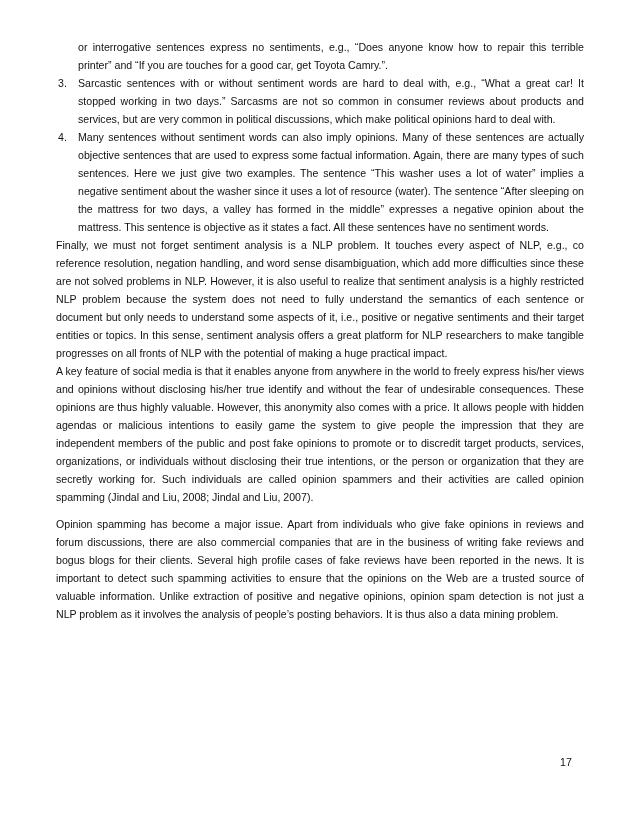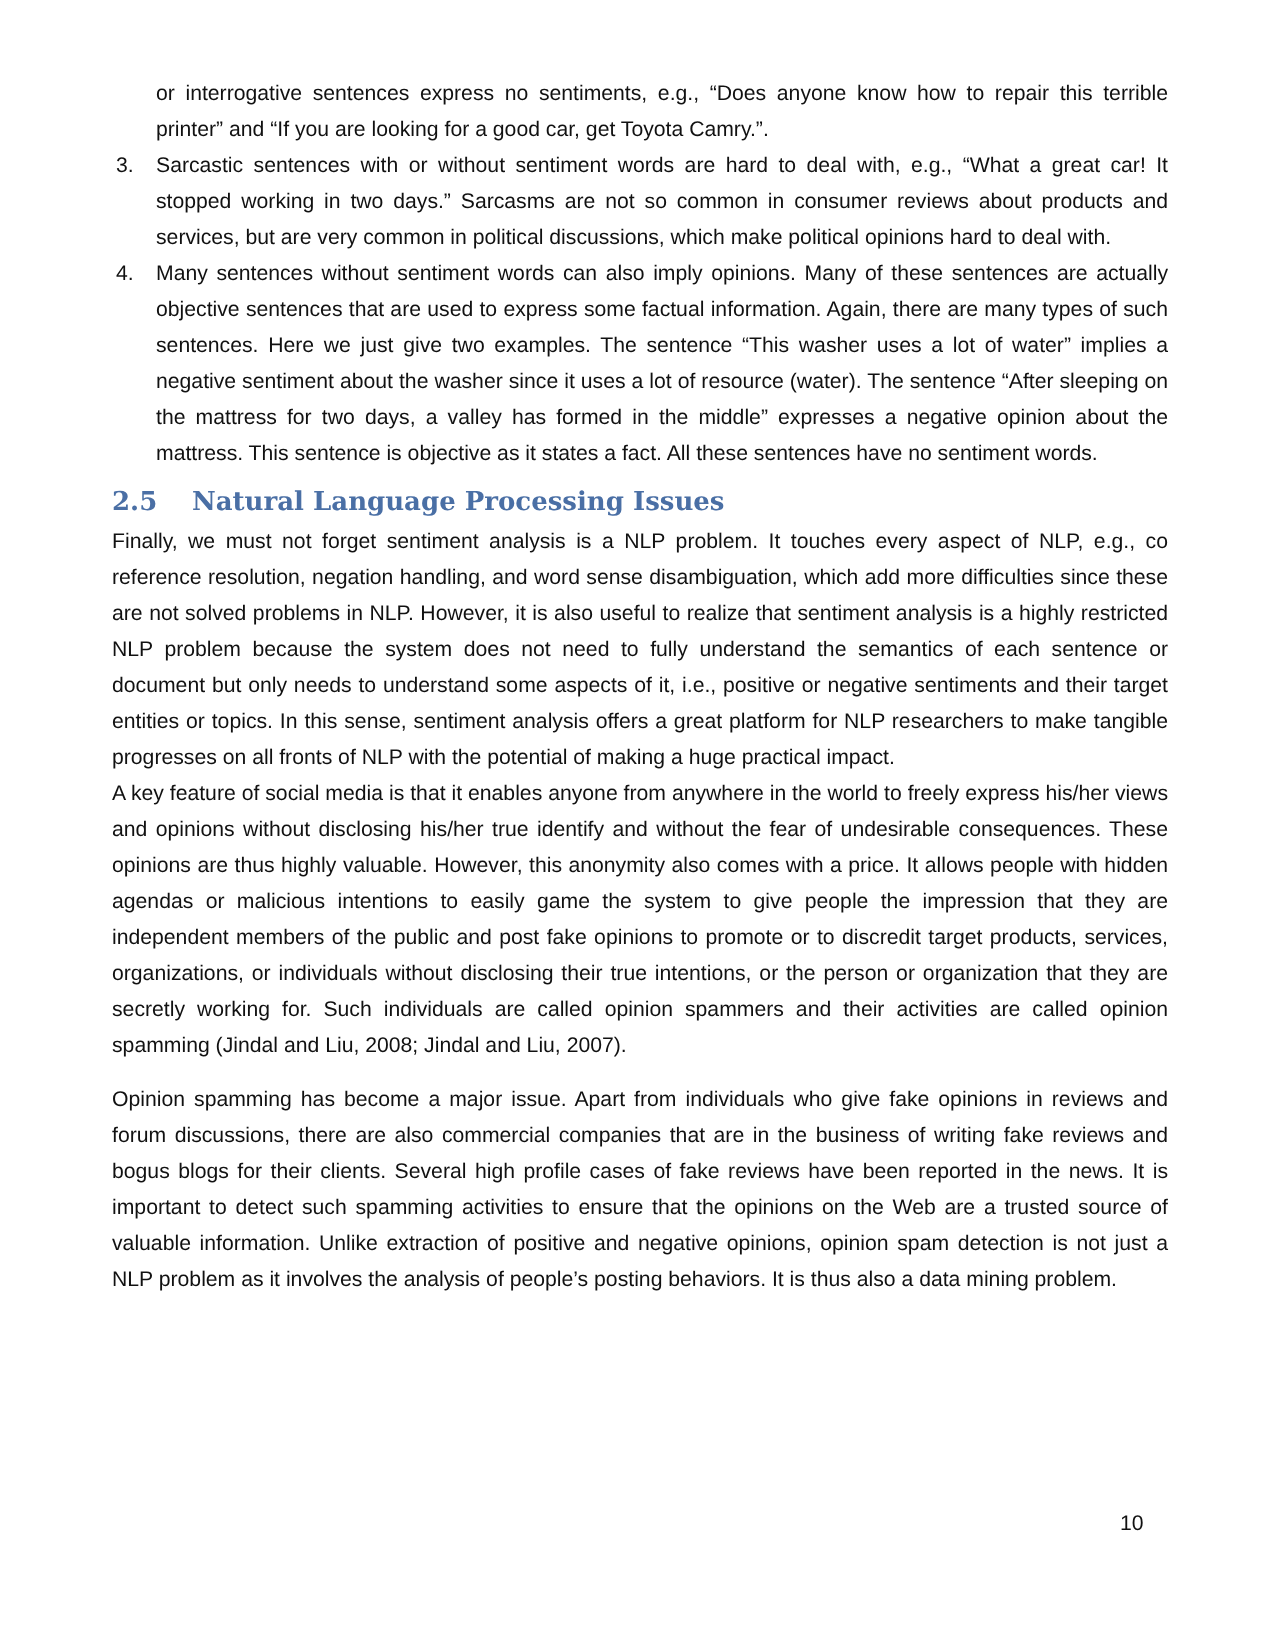--- a/index.html
+++ b/index.html
@@ -23,35 +23,32 @@
   .h2 .sec { display: inline-block; width: 40px; }
   .gap { height: 9px; }
   .pagenum { position: absolute; left: 560px; top: 756px; font-size: 10.6px; }
 </style>
 </head>
 <body>
 
 <div class="page">
   <div class="list">
     <div class="li cont">
-      <p class="p">or interrogative sentences express no sentiments, e.g., “Does anyone know how to repair this terrible printer” and “If you are looking for a good car, get Toyota Camry.”.</p>
+      <p class="p">or interrogative sentences express no sentiments, e.g., “Does anyone know how to repair this terrible printer” and “If you are touches for a good car, get Toyota Camry.”.</p>
     </div>
     <div class="li">
       <span class="num">3.</span>
       <p class="p">Sarcastic sentences with or without sentiment words are hard to deal with, e.g., “What a great car! It stopped working in two days.” Sarcasms are not so common in consumer reviews about products and services, but are very common in political discussions, which make political opinions hard to deal with.</p>
     </div>
     <div class="li">
       <span class="num">4.</span>
       <p class="p">Many sentences without sentiment words can also imply opinions. Many of these sentences are actually objective sentences that are used to express some factual information. Again, there are many types of such sentences. Here we just give two examples. The sentence “This washer uses a lot of water” implies a negative sentiment about the washer since it uses a lot of resource (water). The sentence “After sleeping on the mattress for two days, a valley has formed in the middle” expresses a negative opinion about the mattress. This sentence is objective as it states a fact. All these sentences have no sentiment words.</p>
     </div>
   </div>
 
-  <h2 class="h2">
-    <span class="sec">2.5</span><span>Natural Language Processing Issues</span>
-  </h2>
   <p class="p">Finally, we must not forget sentiment analysis is a NLP problem. It touches every aspect of NLP, e.g., co reference resolution, negation handling, and word sense disambiguation, which add more difficulties since these are not solved problems in NLP. However, it is also useful to realize that sentiment analysis is a highly restricted NLP problem because the system does not need to fully understand the semantics of each sentence or document but only needs to understand some aspects of it, i.e., positive or negative sentiments and their target entities or topics. In this sense, sentiment analysis offers a great platform for NLP researchers to make tangible progresses on all fronts of NLP with the potential of making a huge practical impact.</p>
 
   <p class="p">A key feature of social media is that it enables anyone from anywhere in the world to freely express his/her views and opinions without disclosing his/her true identify and without the fear of undesirable consequences. These opinions are thus highly valuable. However, this anonymity also comes with a price. It allows people with hidden agendas or malicious intentions to easily game the system to give people the impression that they are independent members of the public and post fake opinions to promote or to discredit target products, services, organizations, or individuals without disclosing their true intentions, or the person or organization that they are secretly working for. Such individuals are called opinion spammers and their activities are called opinion spamming (Jindal and Liu, 2008; Jindal and Liu, 2007).</p>
   <div class="gap"></div>
   <p class="p">Opinion spamming has become a major issue. Apart from individuals who give fake opinions in reviews and forum discussions, there are also commercial companies that are in the business of writing fake reviews and bogus blogs for their clients. Several high profile cases of fake reviews have been reported in the news. It is important to detect such spamming activities to ensure that the opinions on the Web are a trusted source of valuable information. Unlike extraction of positive and negative opinions, opinion spam detection is not just a NLP problem as it involves the analysis of people’s posting behaviors. It is thus also a data mining problem.</p>
 </div>
 
-<div class="pagenum">10</div>
+<div class="pagenum">17</div>
 
 </body></html>

